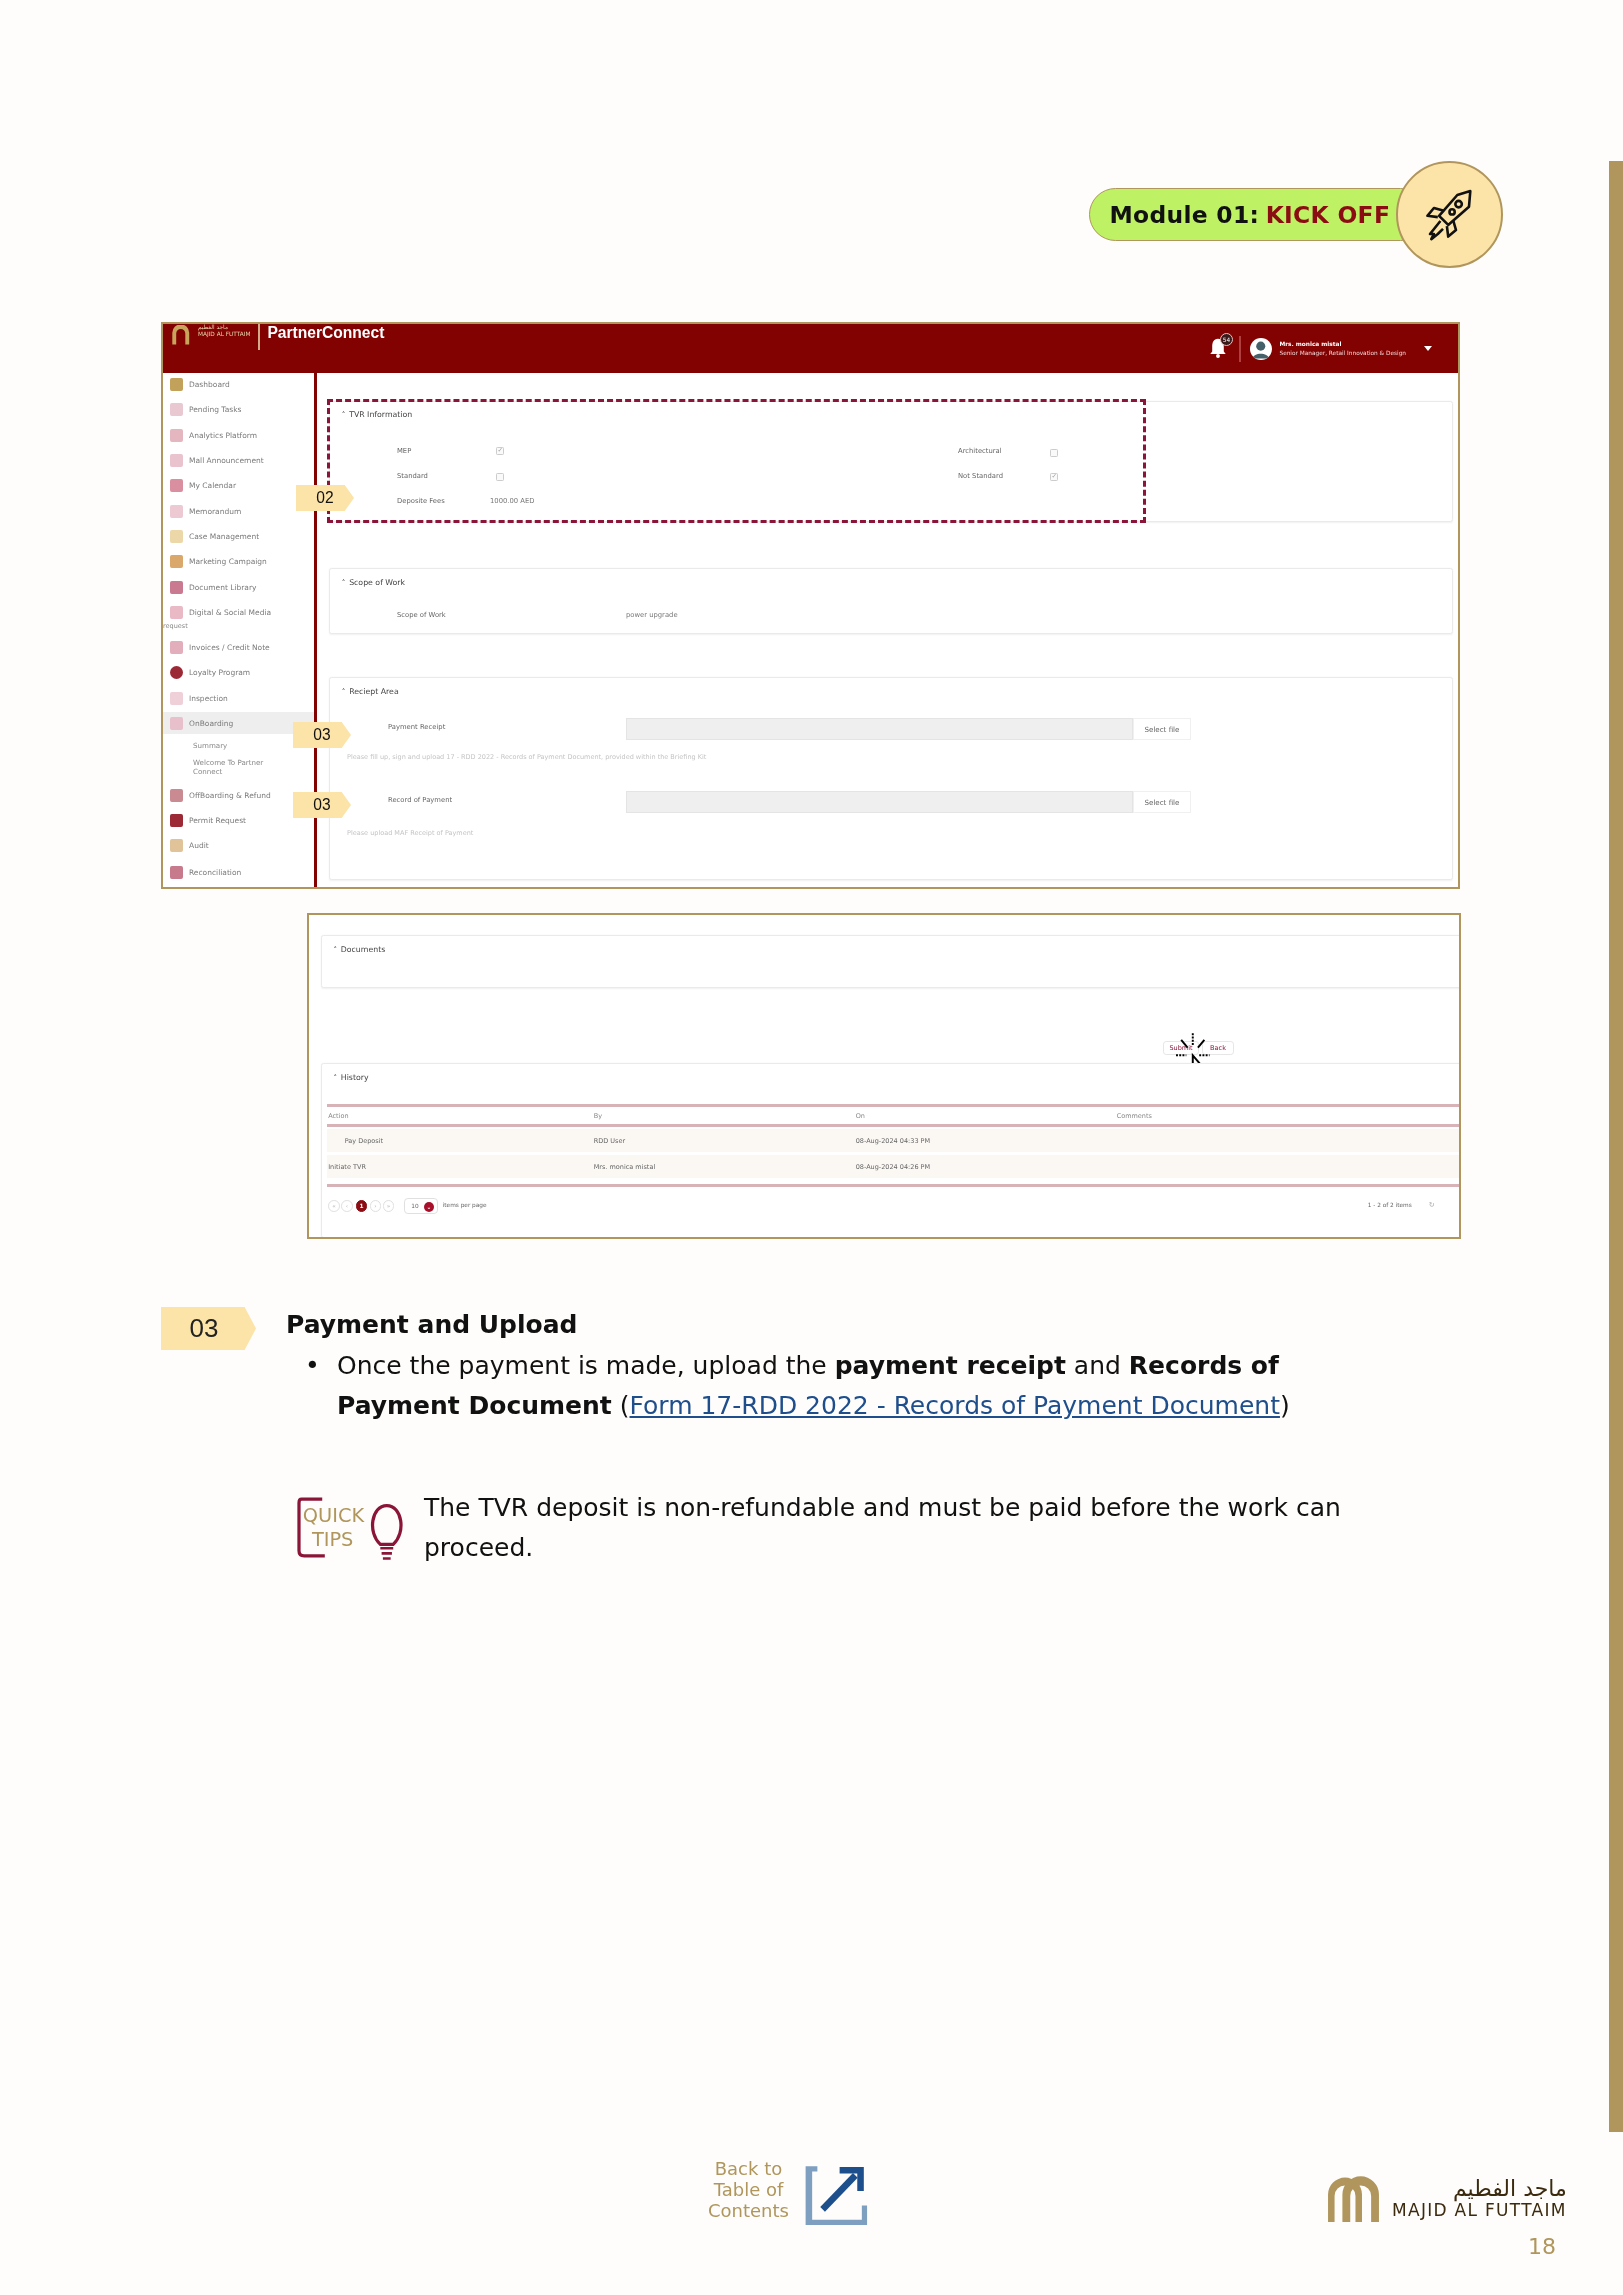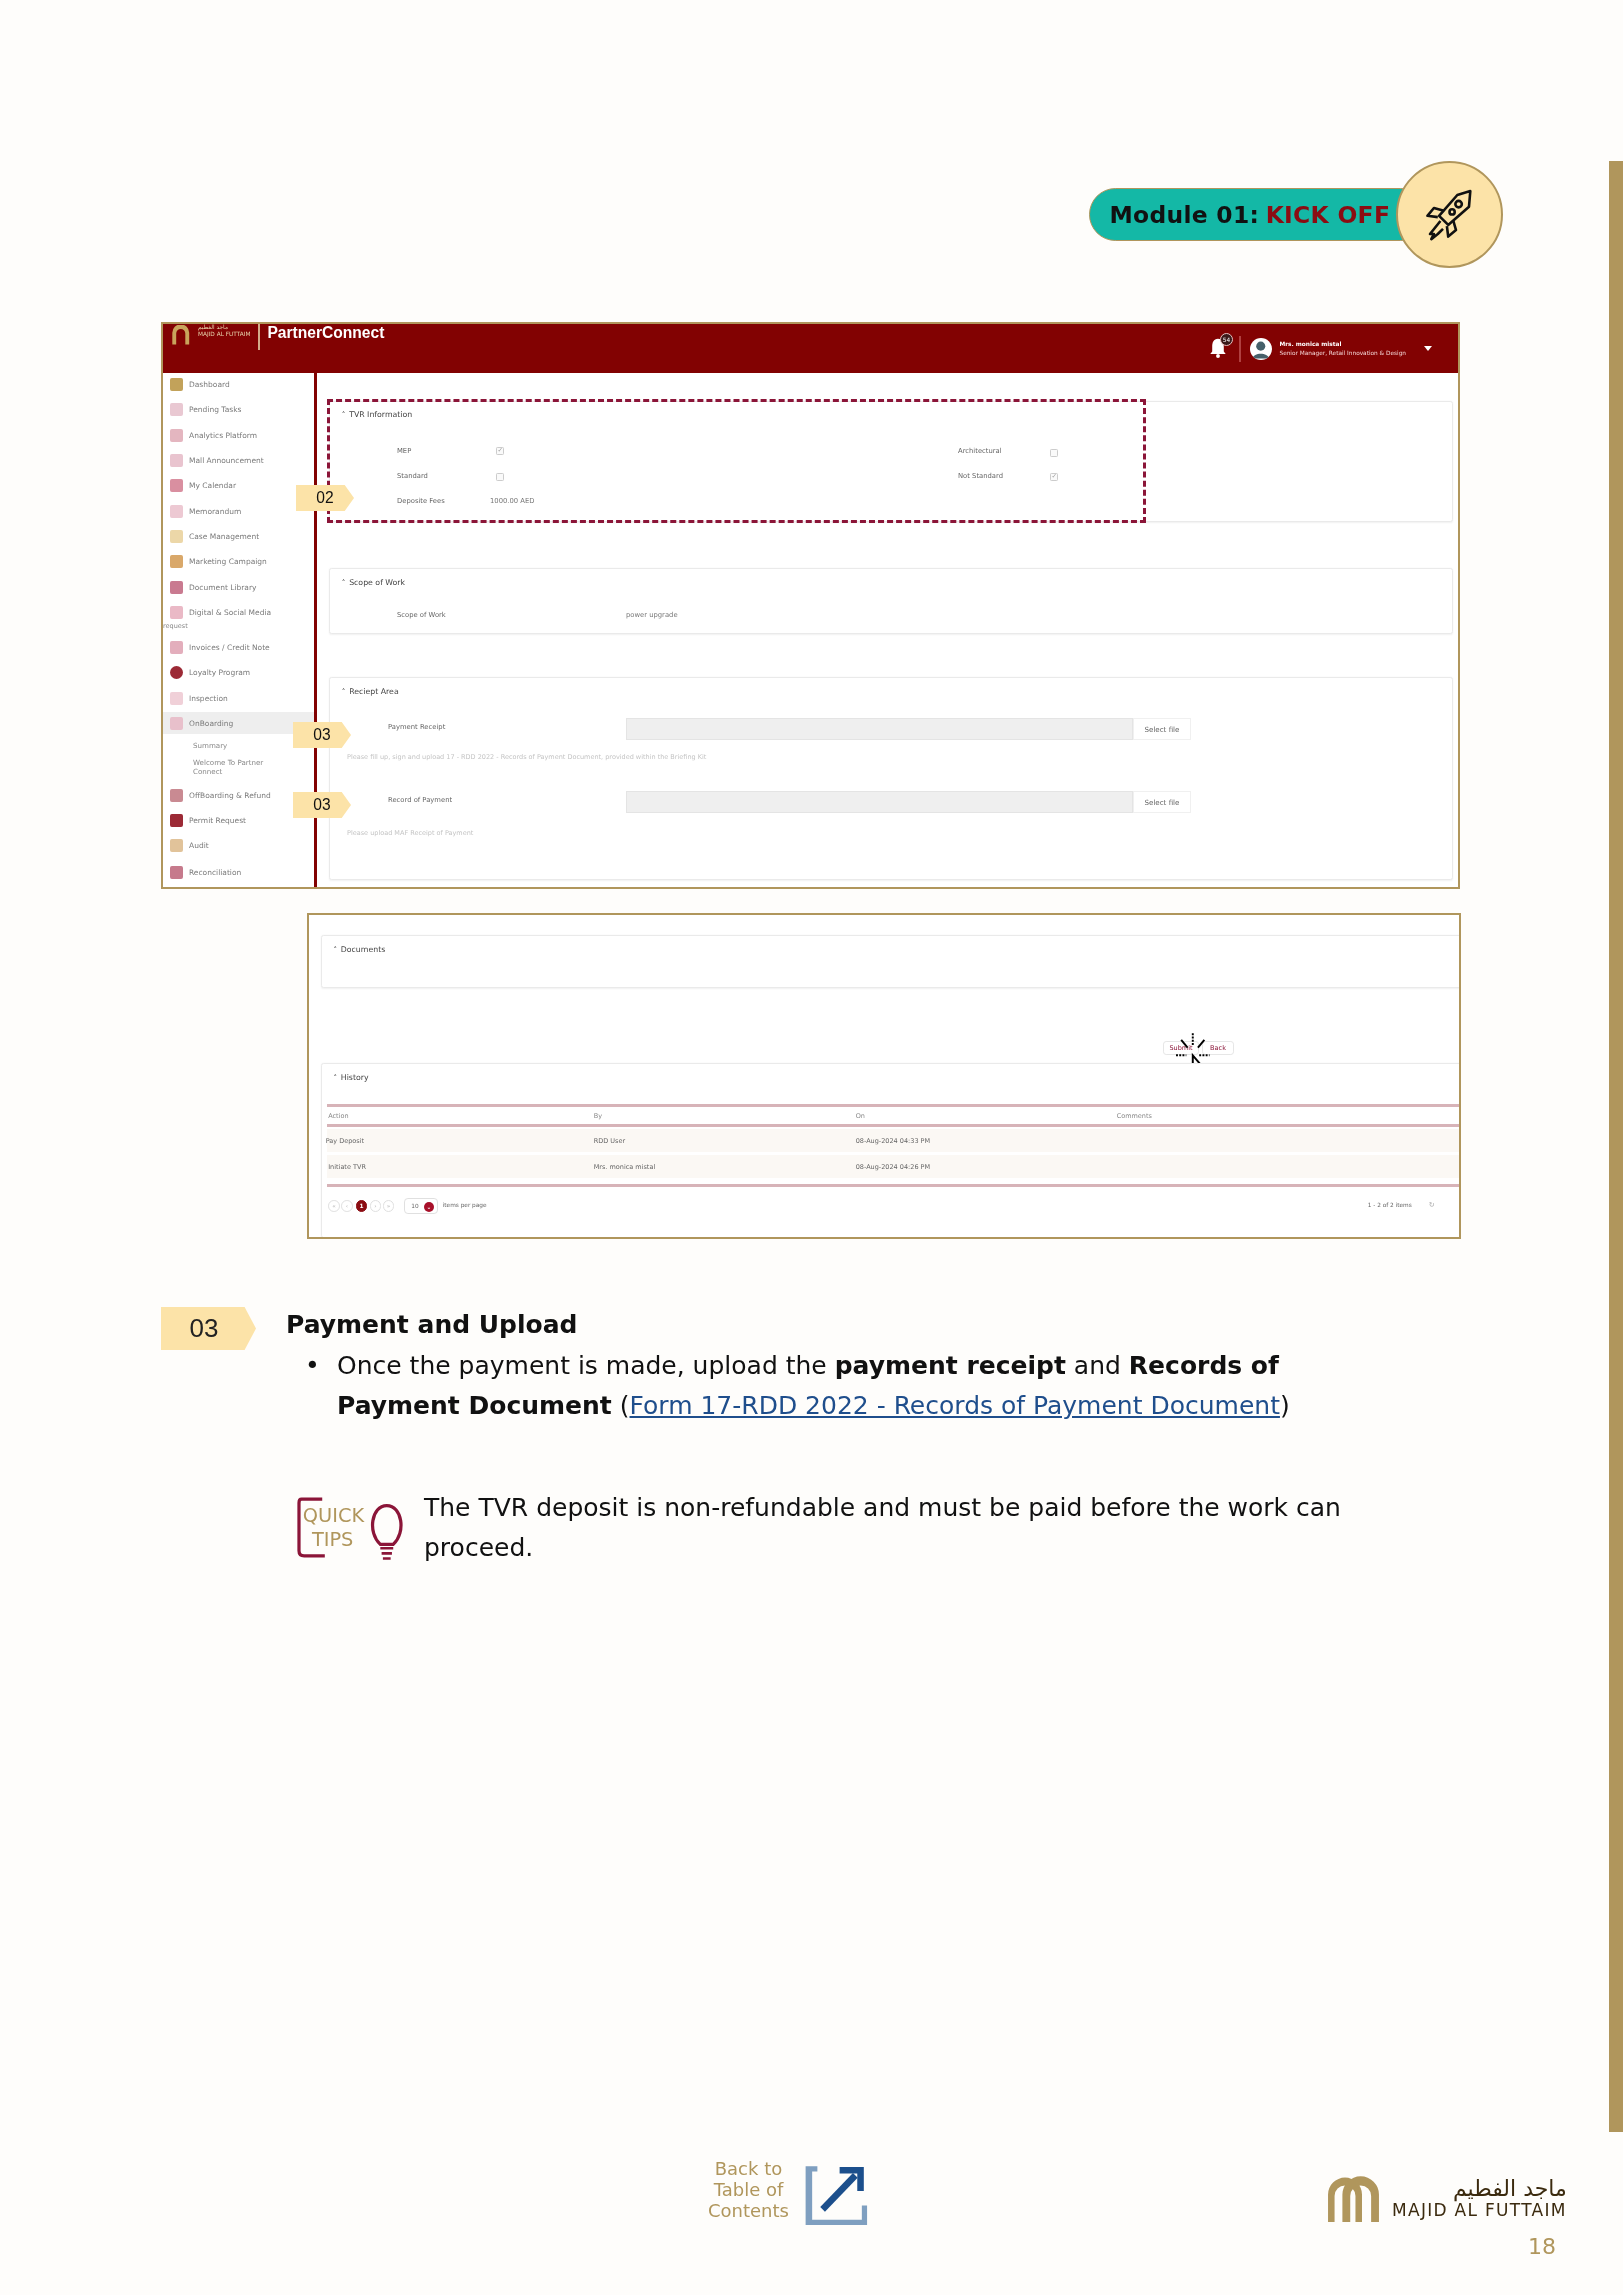--- a/index.html
+++ b/index.html
@@ -2,21 +2,21 @@
 <html style="font-size:10.4px"><head>
 <meta charset="utf-8">
 <style>
   * { box-sizing: border-box; margin: 0; padding: 0; }
   html, body { width: 1623px; height: 2295px; background: #fefdfb; overflow: hidden; }
   body { position: relative; font-family: "DejaVu Sans", sans-serif; color: #111; }
 
   .gold-edge { position: absolute; left: 1609px; top: 161px; width: 14.3px; height: 1971px; background: #b0965c; }
 
   
-  .module-pill { position: absolute; left: 1089px; top: 188px; width: 338px; height: 53px; border: 1.9px solid #b0965c; border-radius: 27px; background: #14b8a6; display: flex; align-items: center; padding-left: 19.5px; }
+  .module-pill { position: absolute; left: 1089px; top: 188px; width: 338px; height: 53px; border: 1.9px solid #b0965c; border-radius: 27px; background: #bef264; display: flex; align-items: center; padding-left: 19.5px; }
   .module-pill .t1 { font-family: "DejaVu Sans", sans-serif; font-weight: bold; font-size: 23.4px; color: #111; letter-spacing: 0.3px; }
   .module-pill .t2 { font-family: "DejaVu Sans", sans-serif; font-weight: bold; font-size: 23.4px; color: #8b0c12; margin-left: 6.5px; letter-spacing: 0.3px; }
   .rocket-circle { position: absolute; left: 1396px; top: 161px; width: 107px; height: 107px; border-radius: 50%; background: #fce3a8; border: 2.6px solid #b0965c; display: flex; align-items: center; justify-content: center; }
 
   
   .shot1 { position: absolute; left: 161px; top: 322px; width: 1299px; height: 567px; border: 2.6px solid #b0965c; background: #fff; overflow: hidden; }
   .app-header { position: absolute; left: 0; top: 0; width: 100%; height: 49px; background: #820202; display: flex; align-items: flex-start; }
   .logo-mark { margin-left: 7.8px; width: 22px; height: 22px; display: flex; align-items: center; }
   .logo-text-small { color: #e8d6ad; font-size: 5.8px; line-height: 7.1px; margin-left: 5.2px; font-family: "DejaVu Sans", sans-serif; }
   .logo-sep { width: 1.3px; height: 26px; background: #e8d6ad; margin: 0 7.8px; opacity: 0.8; }
@@ -295,21 +295,21 @@
         <span>History</span>
       </div>
     <div class="tbl-line" style="left:5.2px;top:40px;width:1137px"></div>
     <div class="th" style="left:6.5px;top:48px">Action</div>
     <div class="th" style="left:272px;top:48px">By</div>
     <div class="th" style="left:534px;top:48px">On</div>
     <div class="th" style="left:795px;top:48px">Comments</div>
     <div class="tbl-line" style="left:5.2px;top:60px;width:1137px"></div>
 
     <div class="row-bg" style="left:5.2px;top:65px;width:1137px"></div>
-    <div class="td" style="left:4px;top:73px">Pay Deposit</div>
+    <div class="td" style="left:23px;top:73px">Pay Deposit</div>
     <div class="td" style="left:272px;top:73px">RDD User</div>
     <div class="td" style="left:534px;top:73px">08-Aug-2024 04:33 PM</div>
 
     <div class="row-bg" style="left:5.2px;top:91px;width:1137px"></div>
     <div class="td" style="left:6.5px;top:99px">Initiate TVR</div>
     <div class="td" style="left:272px;top:99px">Mrs. monica mistal</div>
     <div class="td" style="left:534px;top:99px">08-Aug-2024 04:26 PM</div>
     <div class="tbl-line" style="left:5.2px;top:120px;width:1137px"></div>
 
     <div class="pg-btn" style="left:6.5px;top:136px">«</div>

